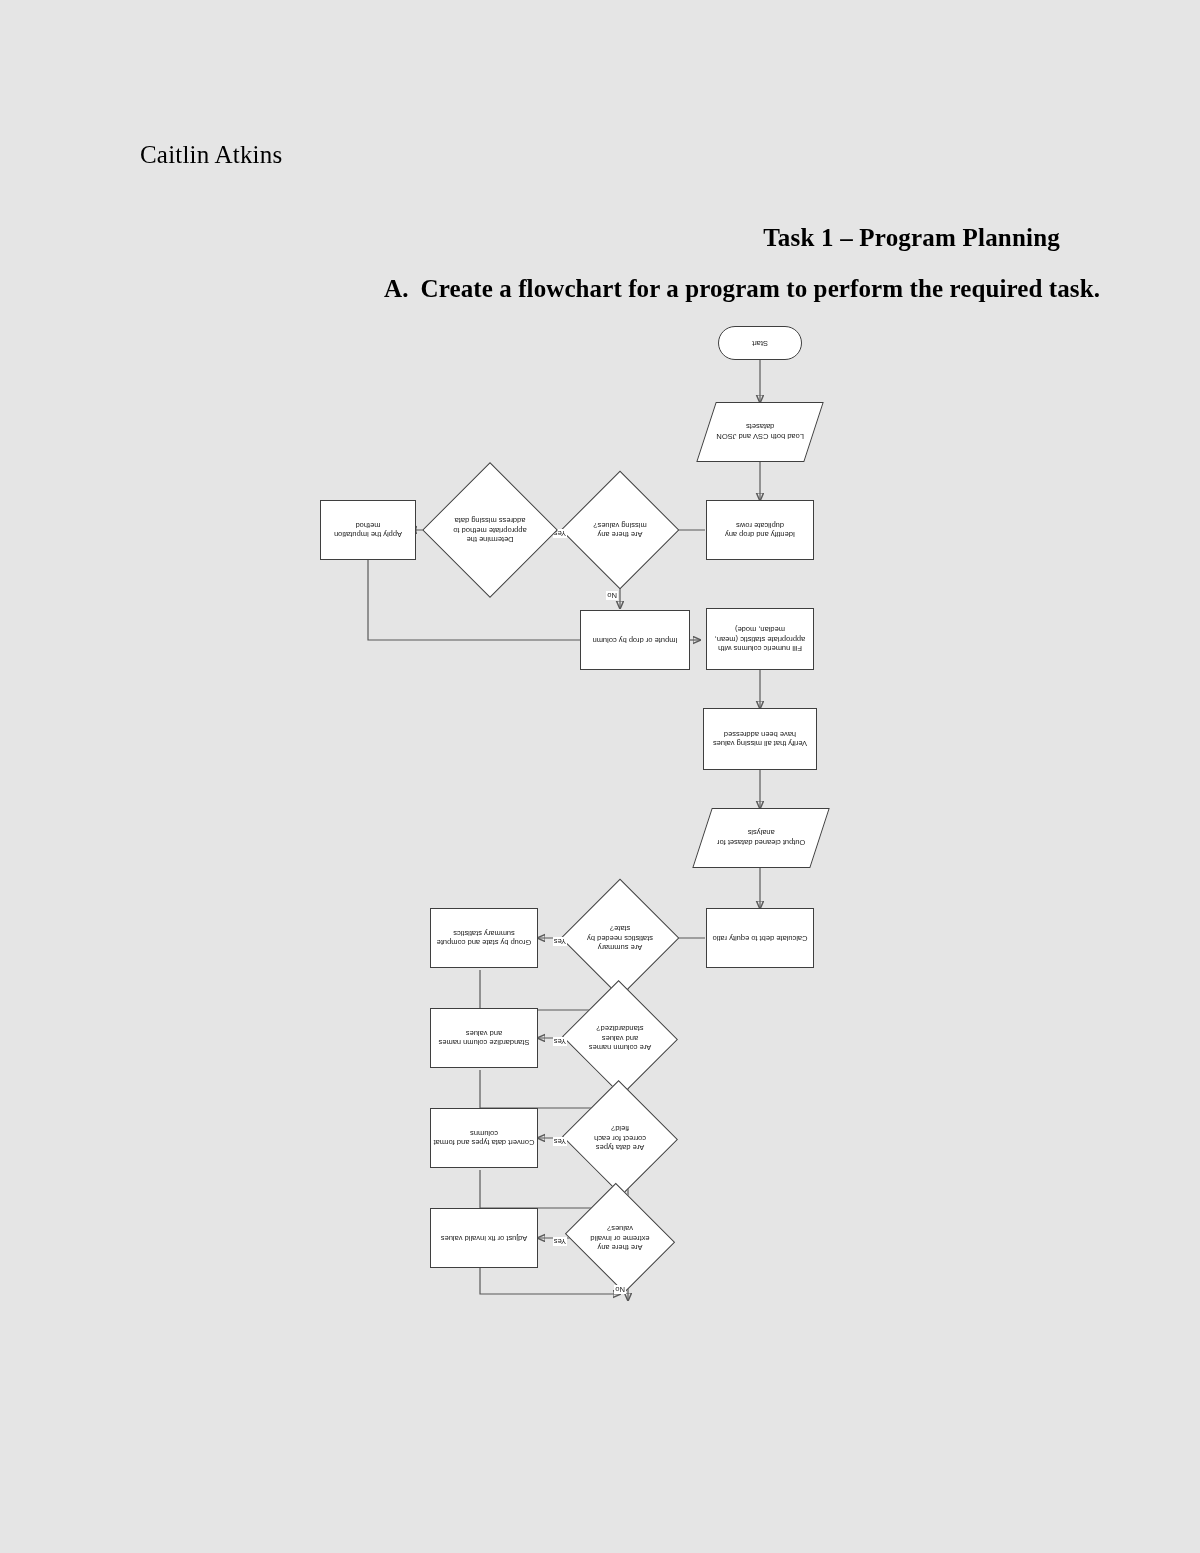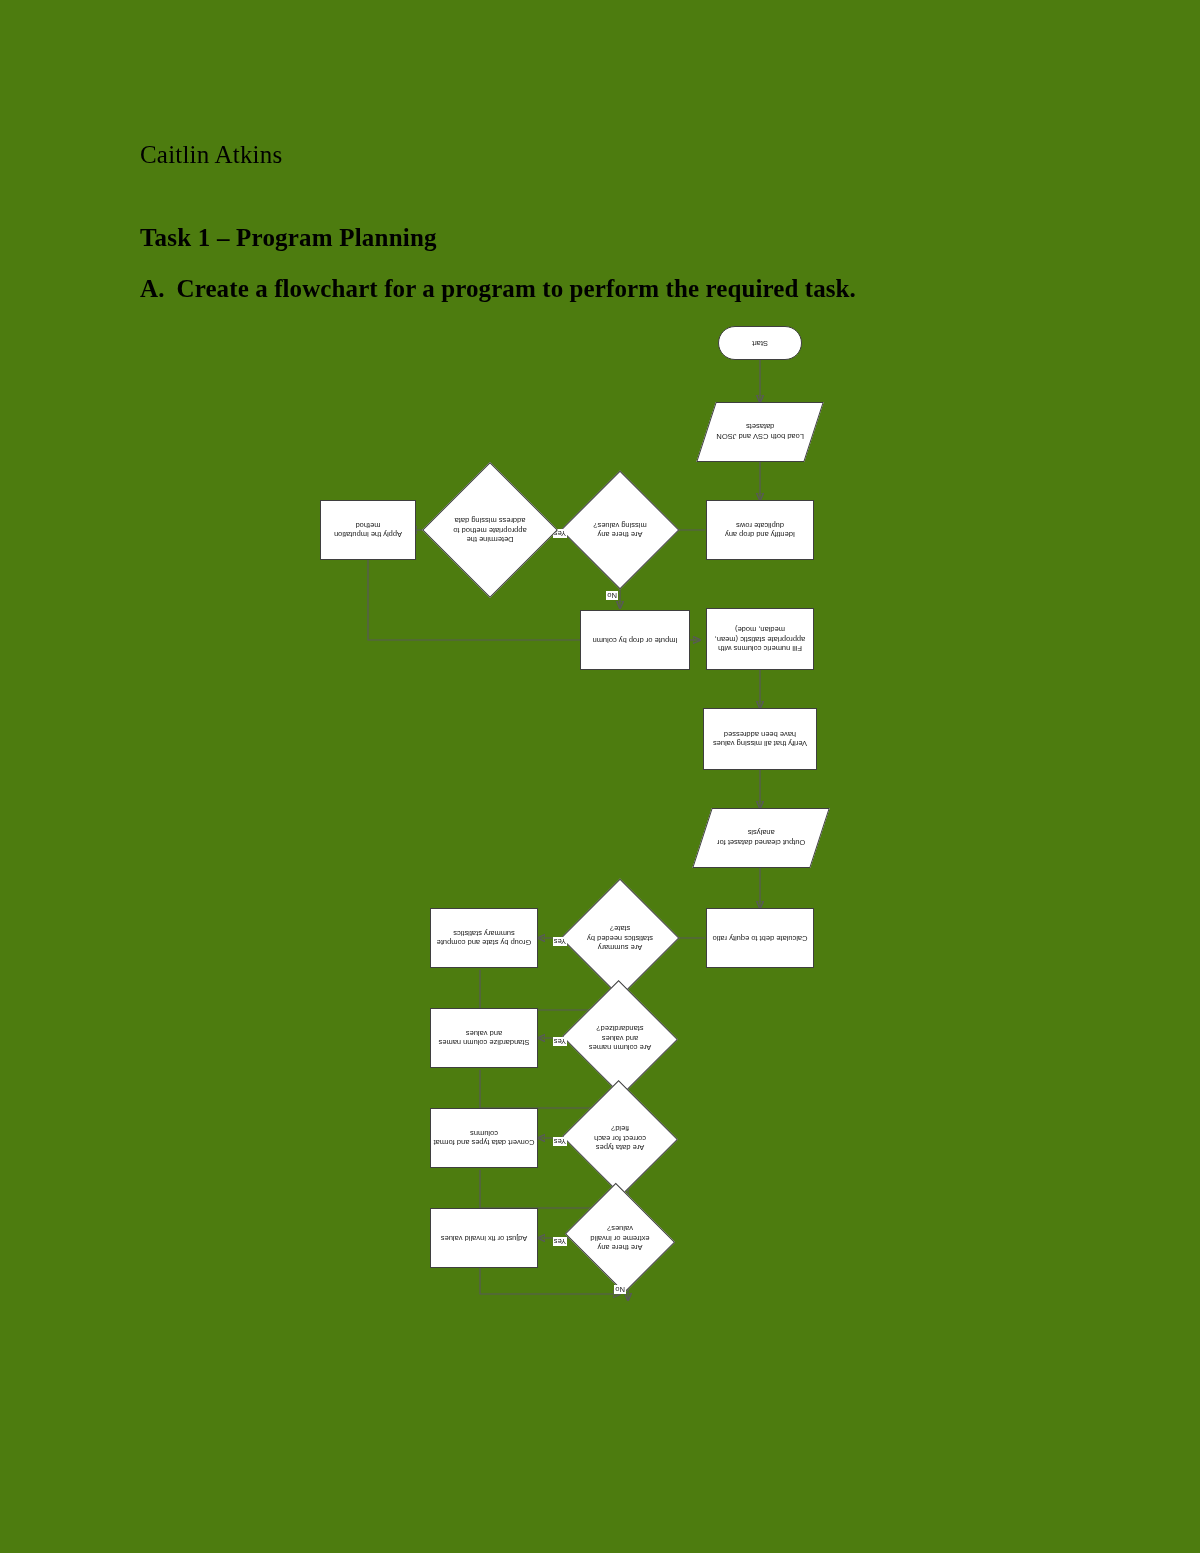--- a/index.html
+++ b/index.html
@@ -8,21 +8,21 @@
     background: #ffffff;
   }
   body {
     font-family: "Liberation Serif", "DejaVu Serif", serif;
     color: #000000;
   }
   #page {
     position: relative;
     width: 1200px;
     height: 1553px;
-    background: #4d7c0f;
+    background: #e5e5e5;
     overflow: hidden;
   }
 
   
   .hdr {
     position: absolute;
     left: 140px;
     top: 138px;
     width: 900px;
   }
@@ -30,33 +30,34 @@
     font-size: 25px;
     line-height: 33px;
     letter-spacing: .2px;
     white-space: nowrap;
   }
   .doc-title {
     position: absolute;
     left: 140px;
     top: 224px;
     width: 920px;
-    text-align: left;
+    text-align: right;
     font-size: 25px;
     font-weight: bold;
     letter-spacing: .2px;
   }
   .prompt {
     position: absolute;
     left: 140px;
     top: 275px;
     width: 960px;
     font-size: 25px;
     font-weight: bold;
     letter-spacing: .1px;
+    text-align: right;
   }
   .prompt .lbl { margin-right: 12px; }
 
   
   #flow-wrap {
     position: absolute;
     left: 340px;
     top: 300px;
     width: 510px;
     height: 1000px;

